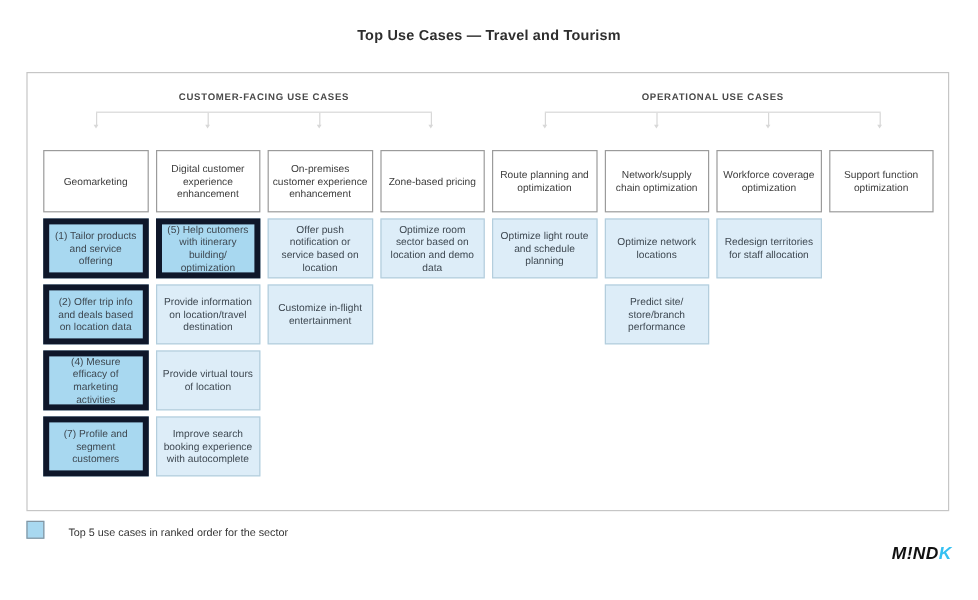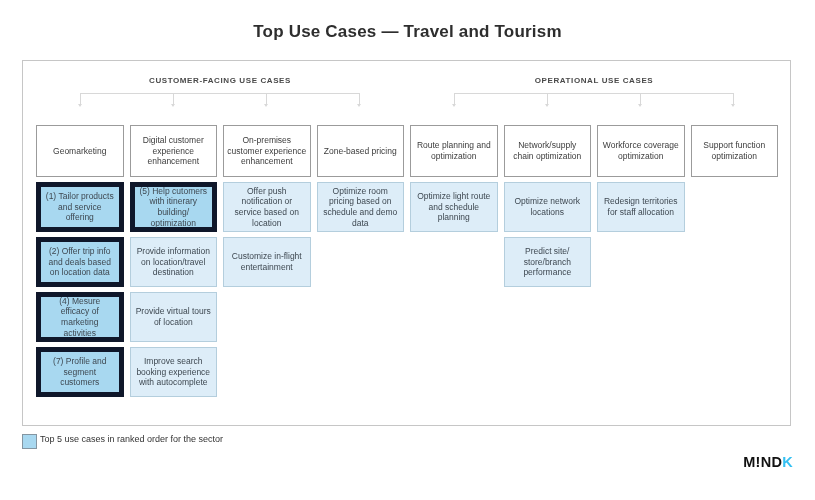--- a/index.html
+++ b/index.html
@@ -2,21 +2,21 @@
 <html><head>
 <meta charset="utf-8">
 <style>
   html,body{margin:0;padding:0;background:#ffffff;}
   .page{
     position:relative;width:815px;height:500px;background:#ffffff;
     font-family:"Liberation Sans", sans-serif;color:#333;overflow:hidden;
   }
   .title{
     position:absolute;top:22px;left:0;width:100%;text-align:center;
-    font-size:17px;font-weight:600;color:#2e2e2e;letter-spacing:.2px;margin:0;
+    font-size:12px;font-weight:600;color:#2e2e2e;letter-spacing:.2px;margin:0;
   }
   .board{
     position:absolute;left:22px;top:60px;width:769px;height:366px;
     border:1px solid #c6c6c6;background:#fff;box-sizing:border-box;
   }
   .group-label{
     position:absolute;top:15px;font-size:8px;font-weight:600;color:#4a4a4a;
     letter-spacing:.6px;text-align:center;width:280px;
   }
   .group-label.cf{left:57px;}
@@ -44,30 +44,30 @@
     display:flex;align-items:center;justify-content:center;text-align:center;
     font-size:8.5px;line-height:1.25;color:#3c3c3c;padding:2px 3px;
   }
   .cell{
     height:50px;box-sizing:border-box;
     display:flex;align-items:center;justify-content:center;text-align:center;
     font-size:8.5px;line-height:1.25;color:#3e4851;padding:2px 4px;
   }
   .cell.ranked{background:#a8d8f0;border:5px solid #0f172a;}
   .cell.light{background:#ddedf8;border:1px solid #b4cedd;}
-  .legend{position:absolute;left:22px;top:434px;display:flex;align-items:flex-start;gap:3px;}
+  .legend{position:absolute;left:22px;top:434px;display:flex;align-items:flex-end;gap:20px;}
   .legend-swatch{
     width:15px;height:15px;background:#a8d8f0;border:1px solid#8495a1;box-sizing:border-box;
   }
   .legend-label{font-size:9px;color:#333;}
   .source{position:absolute;left:22px;top:459px;font-size:9px;color:#3a3a3a;}
   .source b{font-weight:700;color:#222;}
   .logo{
     position:absolute;right:22px;top:454px;font-size:14.5px;font-weight:800;
-    letter-spacing:.3px;font-family:"Liberation Sans", sans-serif;
+    letter-spacing:.3px;font-family:"Liberation Sans", sans-serif;font-style:italic;
   }
   .logo-black{color:#111;}
   .logo-accent{color:#35c0f2;}
 </style>
 </head>
 <body>
 
 <div class="page">
 
   <h1 class="title">Top Use Cases — Travel and Tourism</h1>
@@ -105,21 +105,21 @@
           <div class="cell light">Provide virtual tours of location</div>
           <div class="cell light">Improve search booking experience with autocomplete</div>
         </div>
         <div class="col">
           <div class="hdr">On-premises customer experience enhancement</div>
           <div class="cell light">Offer push notification or service based on location</div>
           <div class="cell light">Customize in-flight entertainment</div>
         </div>
         <div class="col">
           <div class="hdr">Zone-based pricing</div>
-          <div class="cell light">Optimize room pricing based on schedule and demo data</div>
+          <div class="cell light">Optimize room sector based on location and demo data</div>
         </div>
         <div class="col">
           <div class="hdr">Route planning and optimization</div>
           <div class="cell light">Optimize light route and schedule planning</div>
         </div>
         <div class="col">
           <div class="hdr">Network/supply chain optimization</div>
           <div class="cell light">Optimize network locations</div>
           <div class="cell light">Predict site/ store/branch performance</div>
         </div>

